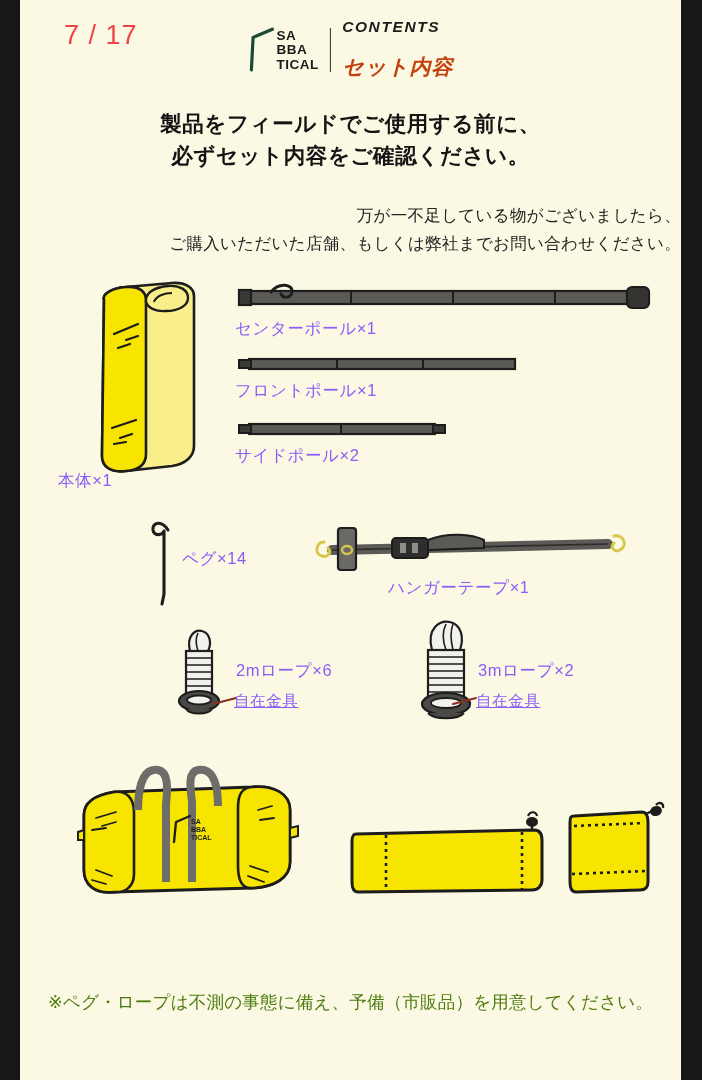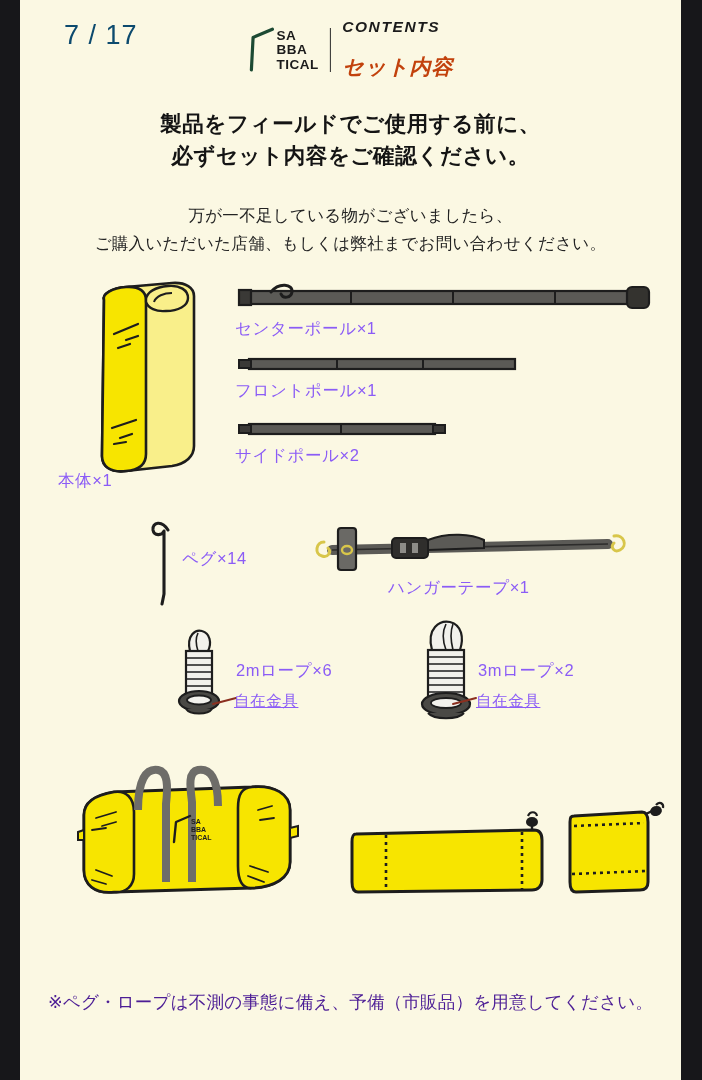--- a/index.html
+++ b/index.html
@@ -32,21 +32,21 @@
   .header {
     position: relative;
     height: 92px;
   }
   .page-indicator {
     position: absolute;
     left: 44px;
     top: 20px;
     font-size: 27px;
     letter-spacing: 1px;
-    color: #0c4a6e;
+    color: #ef4444;
     font-family: "Liberation Sans", sans-serif;
   }
   .brandblock {
     position: absolute;
     left: 50%;
     top: 18px;
     transform: translateX(-50%);
     display: flex;
     align-items: center;
     gap: 11px;
@@ -102,21 +102,21 @@
   .lead {
     text-align: center;
     margin-top: 16px;
     color: #141414;
     font-weight: bold;
     font-size: 21.5px;
     line-height: 1.5;
     letter-spacing: 0.6px;
   }
   .sub {
-    text-align: center;
+    text-align: right;
     margin-top: 28px;
     color: #232323;
     font-size: 16.5px;
     line-height: 1.75;
     letter-spacing: 0.3px;
   }
   
   .art {
     position: relative;
     width: 661px;
@@ -134,21 +134,21 @@
     font-size: 15.5px;
     text-decoration: underline;
   }
   .footnote {
     position: absolute;
     left: 0;
     right: 0;
     top: 990px;
     text-align: center;
     font-size: 17.5px;
-    color: #4c1d95;
+    color: #4d7c0f;
     letter-spacing: 0.2px;
   }
   svg { overflow: visible; }
 </style>
 </head>
 <body>
 
 <div class="screen">
   <div class="page">
 

